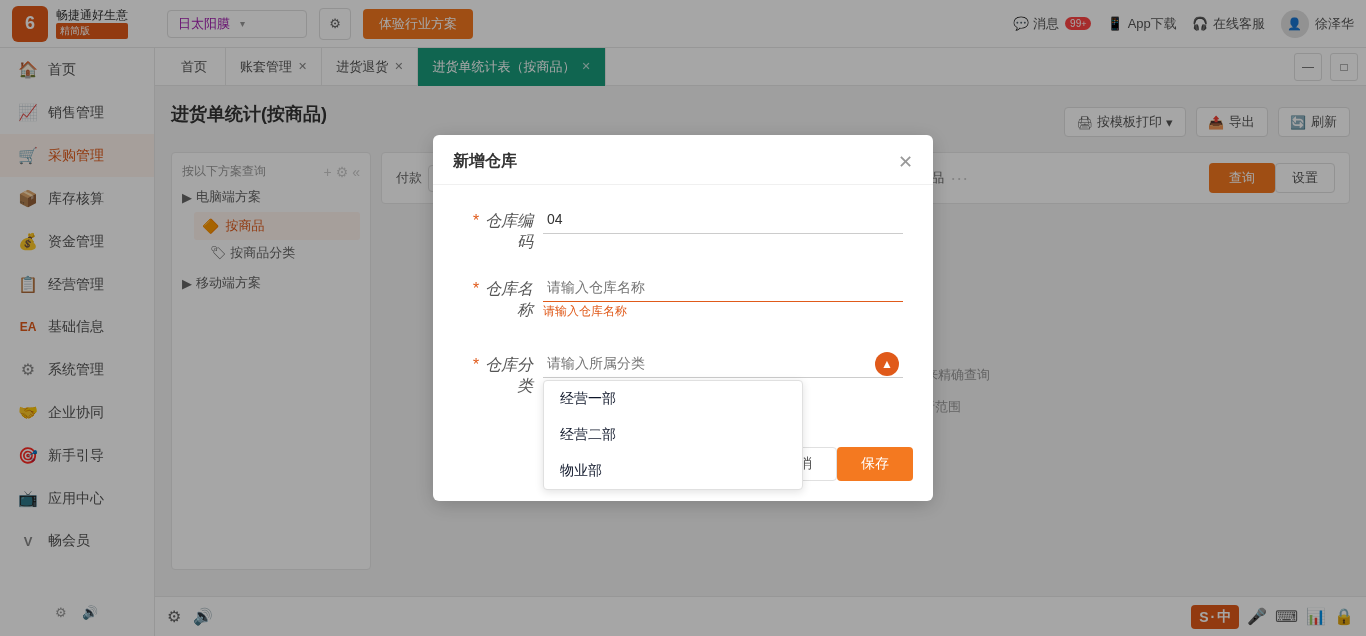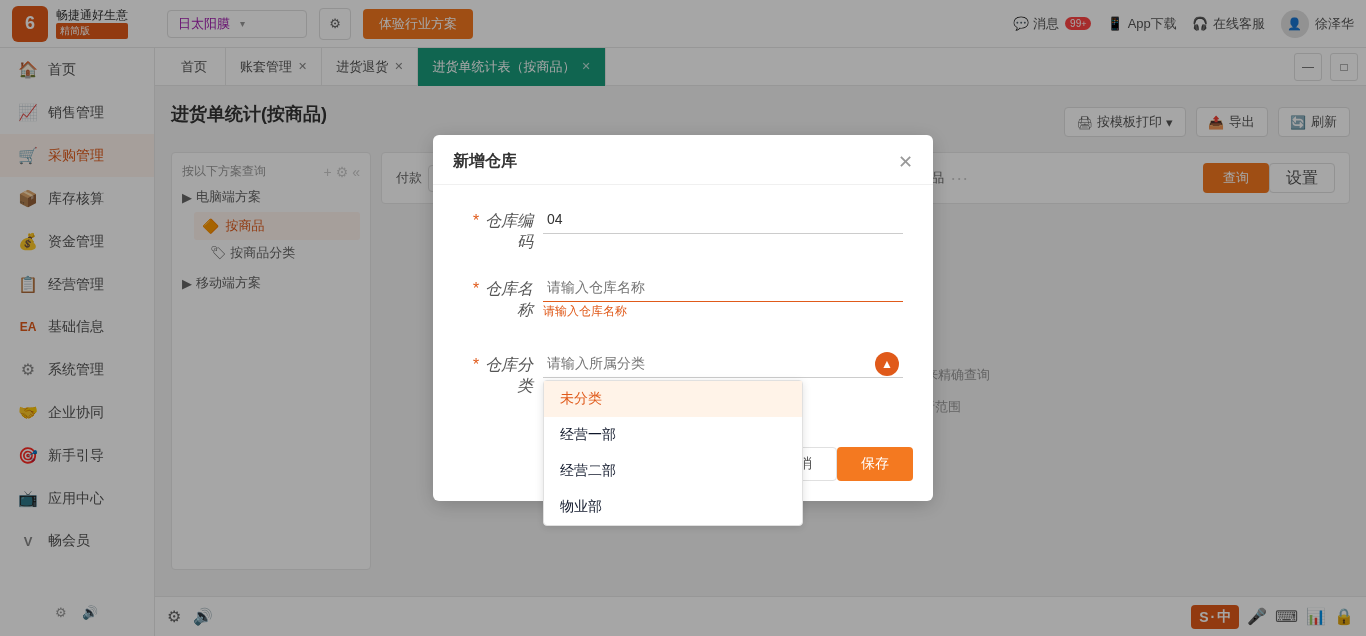--- a/index.html
+++ b/index.html
@@ -230,21 +230,21 @@
       cursor: pointer;
       font-size: 13px;
     }
     .set-btn {
       background: #fff;
       color: #555;
       border: 1px solid #e0e0e0;
       border-radius: 4px;
       padding: 0 16px;
       cursor: pointer;
-      font-size: 16px;
+      font-size: 13px;
     }
     .filter-section-title {
       font-size: 12px;
       color: #999;
       display: flex;
       align-items: center;
       justify-content: space-between;
       margin-bottom: 8px;
     }
     .filter-section-btns { display: flex; gap: 4px; }
@@ -734,23 +734,20 @@
       <div class="dialog-form-row">
         <div class="dialog-form-label">
           <span class="required-star">*</span>
           <span>仓库分类</span>
         </div>
         <div class="dialog-form-select-wrapper">
           <input type="text" class="dialog-form-select-input" placeholder="请输入所属分类" style="">
           <div class="select-arrow">▲</div>
           
           <div class="dropdown-list">
-            <div class="dropdown-item selected">
-              <span>未分类</span>
-            </div>
             <div class="dropdown-item">
               <span>经营一部</span>
             </div>
             <div class="dropdown-item">
               <span>经营二部</span>
             </div>
             <div class="dropdown-item">
               <span>物业部</span>
             </div>
           </div>

